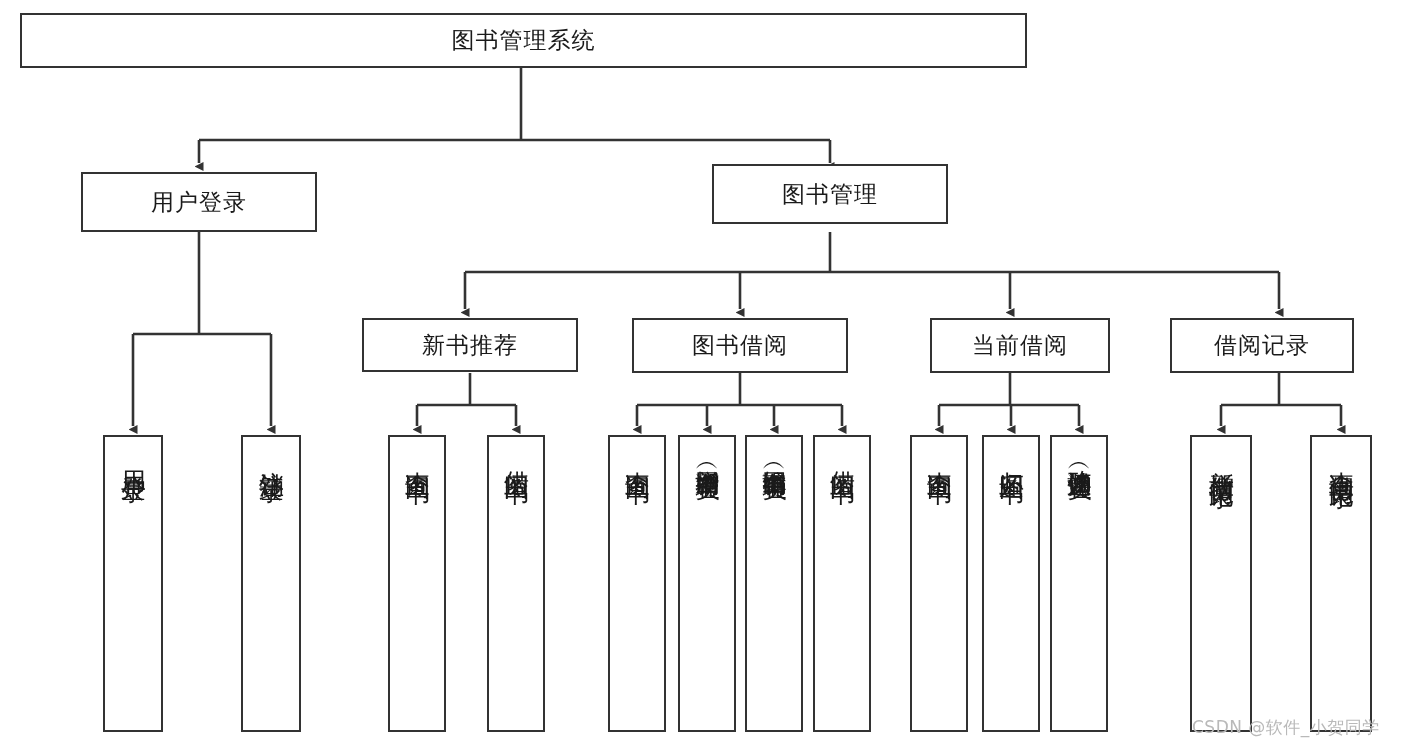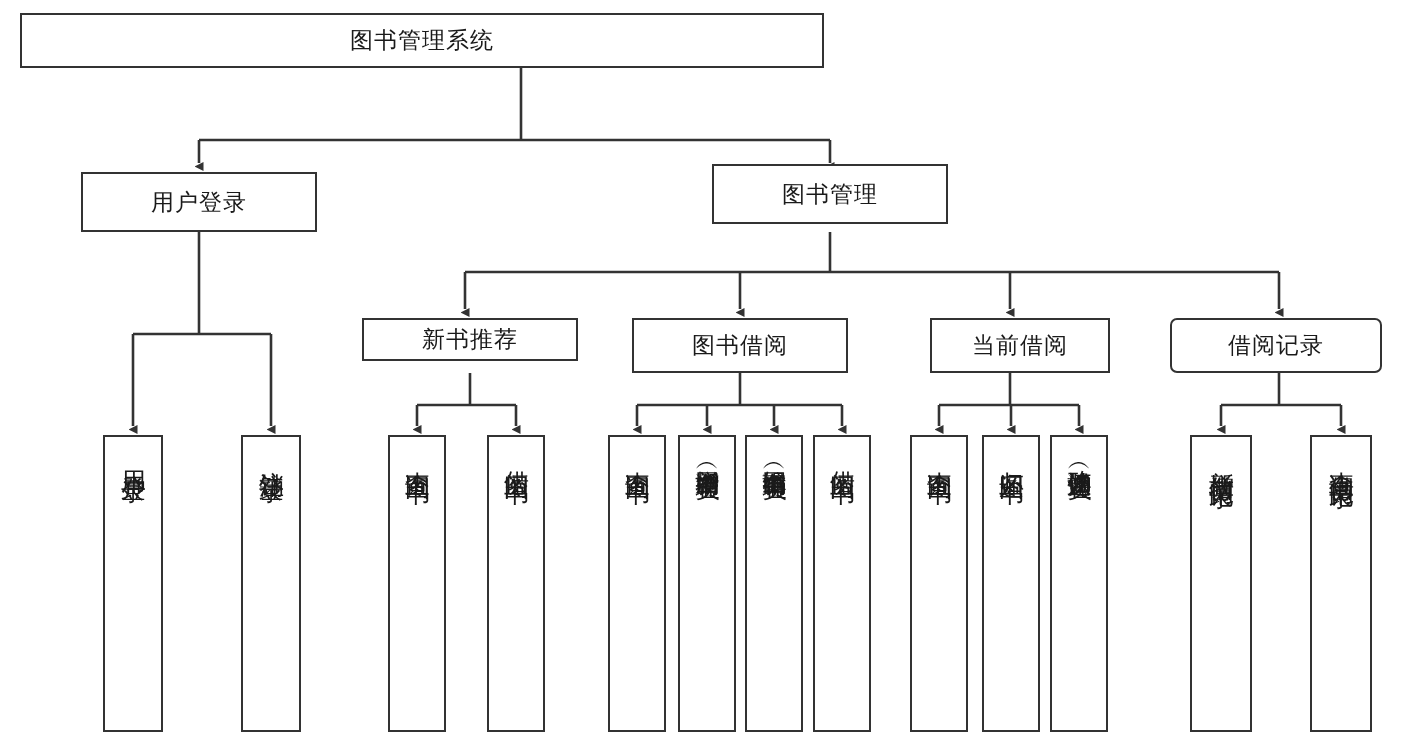--- a/index.html
+++ b/index.html
@@ -106,39 +106,39 @@
         <line x1="1011" y1="405" x2="1011" y2="426" marker-end="url(#arrowhead)"></line>
         <line x1="1079" y1="405" x2="1079" y2="426" marker-end="url(#arrowhead)"></line>
         <line x1="1279" y1="373" x2="1279" y2="405"></line>
         <line x1="1221" y1="405" x2="1341" y2="405"></line>
         <line x1="1221" y1="405" x2="1221" y2="426" marker-end="url(#arrowhead)"></line>
         <line x1="1341" y1="405" x2="1341" y2="426" marker-end="url(#arrowhead)"></line>
       </g>
   </svg>
 
   <div id="nodes-layer">
-      <div class="node horiz" style="left: 20px; top: 13px; width: 804px; height: 55px;">
+      <div class="node horiz" style="left: 20px; top: 13px; width: 1007px; height: 55px;">
         <span>图书管理系统</span>
       </div>
       <div class="node horiz" style="left: 81px; top: 172px; width: 236px; height: 60px;">
         <span>用户登录</span>
       </div>
       <div class="node horiz" style="left: 712px; top: 164px; width: 236px; height: 60px;">
         <span>图书管理</span>
       </div>
-      <div class="node horiz" style="left: 362px; top: 318px; width: 216px; height: 43px;">
+      <div class="node horiz" style="left: 362px; top: 318px; width: 216px; height: 54px;">
         <span>新书推荐</span>
       </div>
       <div class="node horiz" style="left: 632px; top: 318px; width: 216px; height: 55px; text-align: right;">
         <span>图书借阅</span>
       </div>
       <div class="node horiz" style="left: 930px; top: 318px; width: 180px; height: 55px;">
         <span>当前借阅</span>
       </div>
-      <div class="node horiz" style="left: 1170px; top: 318px; width: 212px; height: 55px; border-radius: 7px;">
+      <div class="node horiz" style="left: 1170px; top: 318px; width: 184px; height: 55px;">
         <span>借阅记录</span>
       </div>
       <div class="node vert" style="left: 103px; top: 435px; width: 60px; height: 297px;">
         <span class="vert-label">用户登录</span>
       </div>
       <div class="node vert" style="left: 241px; top: 435px; width: 60px; height: 297px;">
         <span class="vert-label">注销登录</span>
       </div>
       <div class="node vert" style="left: 388px; top: 435px; width: 58px; height: 297px;">
         <span class="vert-label">查询图书</span>
@@ -168,14 +168,15 @@
         <span class="vert-label tall">确认归还（管理员）</span>
       </div>
       <div class="node vert" style="left: 1190px; top: 435px; width: 62px; height: 297px;">
         <span class="vert-label">新增借阅记录</span>
       </div>
       <div class="node vert" style="left: 1310px; top: 435px; width: 62px; height: 297px;">
         <span class="vert-label">查询借阅记录</span>
       </div>
     </div>
 
+  <div class="watermark" style="left:1192px; top:716px;">CSDN @软件_小贺同学</div>
 
 </div>
 
 </body></html>

